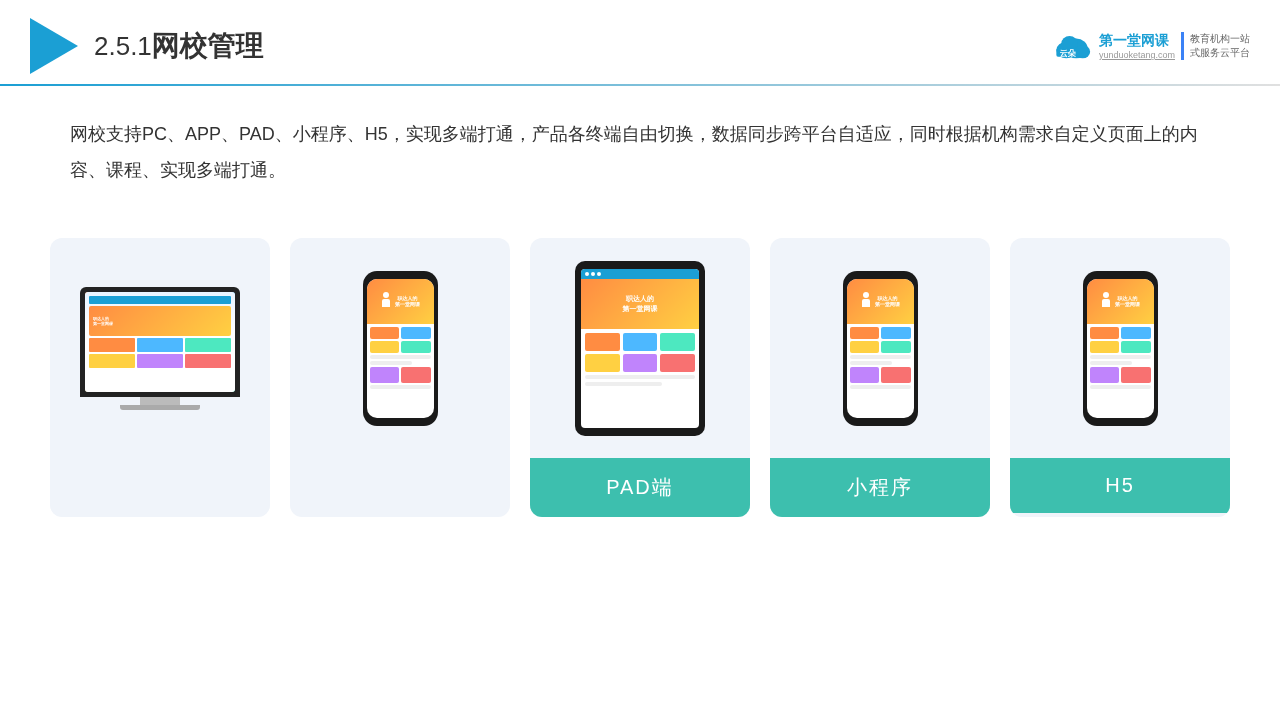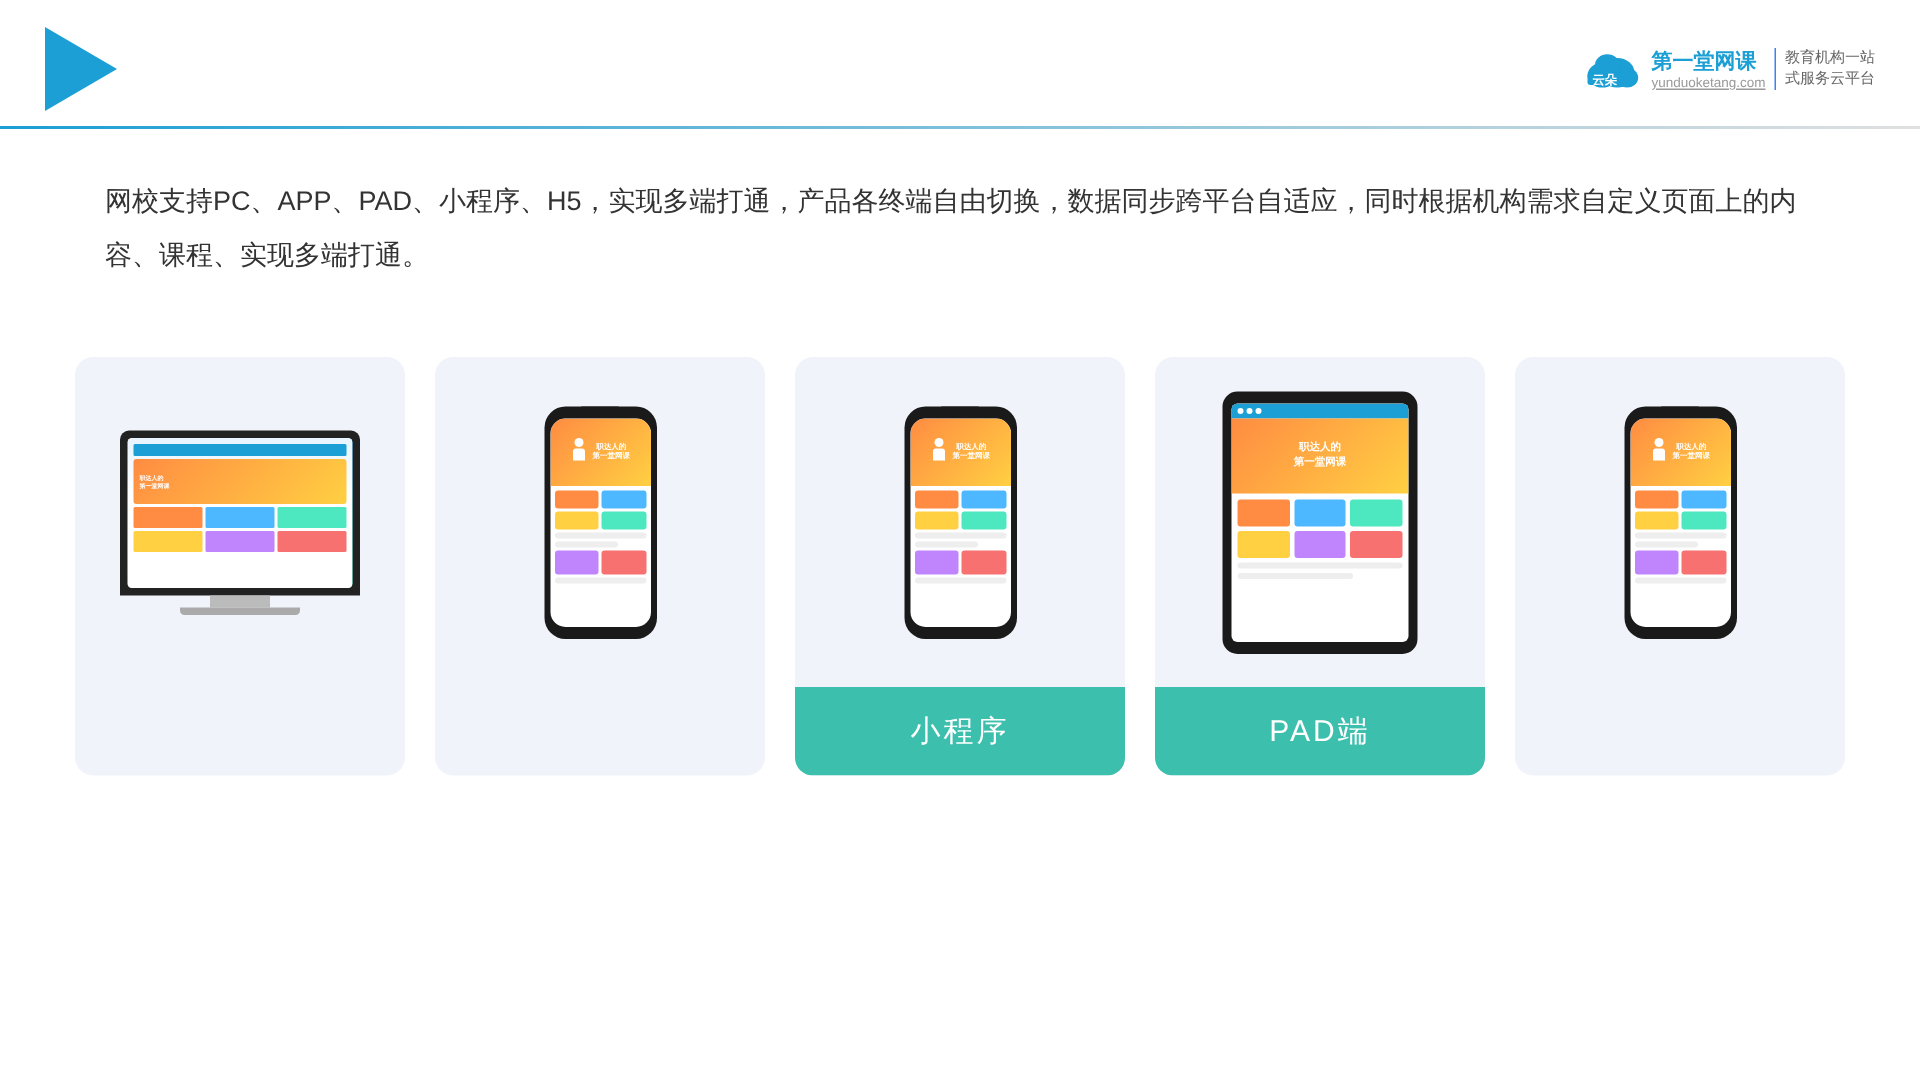--- a/index.html
+++ b/index.html
@@ -343,36 +343,39 @@
       background: white;
       border-radius: 2px 2px 0 0;
     }
   </style>
 </head>
 <body>
 
 <div class="header">
   <div class="header-left">
     <div class="logo-triangle"></div>
+    <h1 class="page-title">
+      <span class="page-title-prefix">2.5.1</span><span>网校管理</span>
+    </h1>
   </div>
   <div class="header-right">
     <div class="brand-logo">
       <svg class="cloud-icon" viewBox="0 0 50 34" fill="none" xmlns="http://www.w3.org/2000/svg">
         <ellipse cx="18" cy="22" rx="12" ry="10" fill="#1b9fd4"></ellipse>
         <ellipse cx="30" cy="20" rx="14" ry="12" fill="#1b9fd4"></ellipse>
         <ellipse cx="38" cy="24" rx="9" ry="8" fill="#1b9fd4"></ellipse>
         <rect x="6" y="20" width="38" height="10" rx="2" fill="#1b9fd4"></rect>
         <ellipse cx="22" cy="14" rx="10" ry="9" fill="#1b9fd4"></ellipse>
         <text x="10" y="29" font-size="10" fill="white" font-weight="bold" font-family="Arial">云朵</text>
       </svg>
       <div>
         <div style="font-size:14px;color:#1b9fd4;font-weight:bold;">第一堂网课</div>
         <div style="font-size:9px;color:#999;text-decoration:underline;">yunduoketang.com</div>
       </div>
-      <div style="font-size:10px;color:#666;line-height:1.4;text-align:center;border-left:1px solid #3b82f6;padding-left:6px;">教育机构一站<br>式服务云平台</div>
+      <div style="font-size:10px;color:#666;line-height:1.4;text-align:center;border-left:3px solid #3b82f6;padding-left:6px;">教育机构一站<br>式服务云平台</div>
     </div>
   </div>
 </div>
 
 <div class="header-divider"></div>
 
 <div class="description">
   <p>网校支持PC、APP、PAD、小程序、H5，实现多端打通，产品各终端自由切换，数据同步跨平台自适应，同时根据机构需求自定义页面上的内容、课程、实现多端打通。</p>
 </div>
 
@@ -440,57 +443,20 @@
             </div>
             <div class="phone-text-line"></div>
           </div>
         </div>
       </div>
     </div>
   </div>
 
   <div class="card">
     <div class="card-image-area">
-      <div class="phone-mockup">
-        <div class="phone-notch"></div>
-        <div class="phone-screen">
-          <div class="phone-screen-banner">
-            <div style="display:flex;align-items:center;gap:3px;">
-              <div class="mini-person">
-                  <div class="mini-head"></div>
-                  <div class="mini-body"></div>
-                </div>
-              <div class="phone-banner-text">职达人的<br>第一堂网课</div>
-            </div>
-          </div>
-          <div class="phone-content">
-            <div class="phone-row">
-              <div class="phone-chip" style="background:#ff8c42;"></div>
-              <div class="phone-chip" style="background:#4db8ff;"></div>
-            </div>
-            <div class="phone-row">
-              <div class="phone-chip" style="background:#ffd042;"></div>
-              <div class="phone-chip" style="background:#4de8c0;"></div>
-            </div>
-            <div class="phone-text-line"></div>
-            <div class="phone-text-line" style="width:70%;"></div>
-            <div class="phone-row">
-              <div class="phone-chip" style="background:#c084fc; height:16px;"></div>
-              <div class="phone-chip" style="background:#f87171; height:16px;"></div>
-            </div>
-            <div class="phone-text-line"></div>
-          </div>
-        </div>
-      </div>
-    </div>
-    <div class="card-label teal">小程序</div>
-  </div>
-
-  <div class="card">
-    <div class="card-image-area">
       <div class="tablet-mockup">
         <div class="tablet-screen">
           <div class="tablet-nav">
             <div class="tablet-nav-dot"></div>
             <div class="tablet-nav-dot"></div>
             <div class="tablet-nav-dot"></div>
           </div>
           <div class="tablet-banner">
             <div class="tablet-banner-text">职达人的<br>第一堂网课</div>
           </div>
@@ -541,15 +507,53 @@
             <div class="phone-text-line" style="width:70%;"></div>
             <div class="phone-row">
               <div class="phone-chip" style="background:#c084fc; height:16px;"></div>
               <div class="phone-chip" style="background:#f87171; height:16px;"></div>
             </div>
             <div class="phone-text-line"></div>
           </div>
         </div>
       </div>
     </div>
+    <div class="card-label teal">小程序</div>
+  </div>
+
+  <div class="card">
+    <div class="card-image-area">
+      <div class="phone-mockup">
+        <div class="phone-notch"></div>
+        <div class="phone-screen">
+          <div class="phone-screen-banner">
+            <div style="display:flex;align-items:center;gap:3px;">
+              <div class="mini-person">
+                  <div class="mini-head"></div>
+                  <div class="mini-body"></div>
+                </div>
+              <div class="phone-banner-text">职达人的<br>第一堂网课</div>
+            </div>
+          </div>
+          <div class="phone-content">
+            <div class="phone-row">
+              <div class="phone-chip" style="background:#ff8c42;"></div>
+              <div class="phone-chip" style="background:#4db8ff;"></div>
+            </div>
+            <div class="phone-row">
+              <div class="phone-chip" style="background:#ffd042;"></div>
+              <div class="phone-chip" style="background:#4de8c0;"></div>
+            </div>
+            <div class="phone-text-line"></div>
+            <div class="phone-text-line" style="width:70%;"></div>
+            <div class="phone-row">
+              <div class="phone-chip" style="background:#c084fc; height:16px;"></div>
+              <div class="phone-chip" style="background:#f87171; height:16px;"></div>
+            </div>
+            <div class="phone-text-line"></div>
+          </div>
+        </div>
+      </div>
+    </div>
+    <div class="card-label teal">H5</div>
   </div>
 
 </div>
 
 </body></html>

